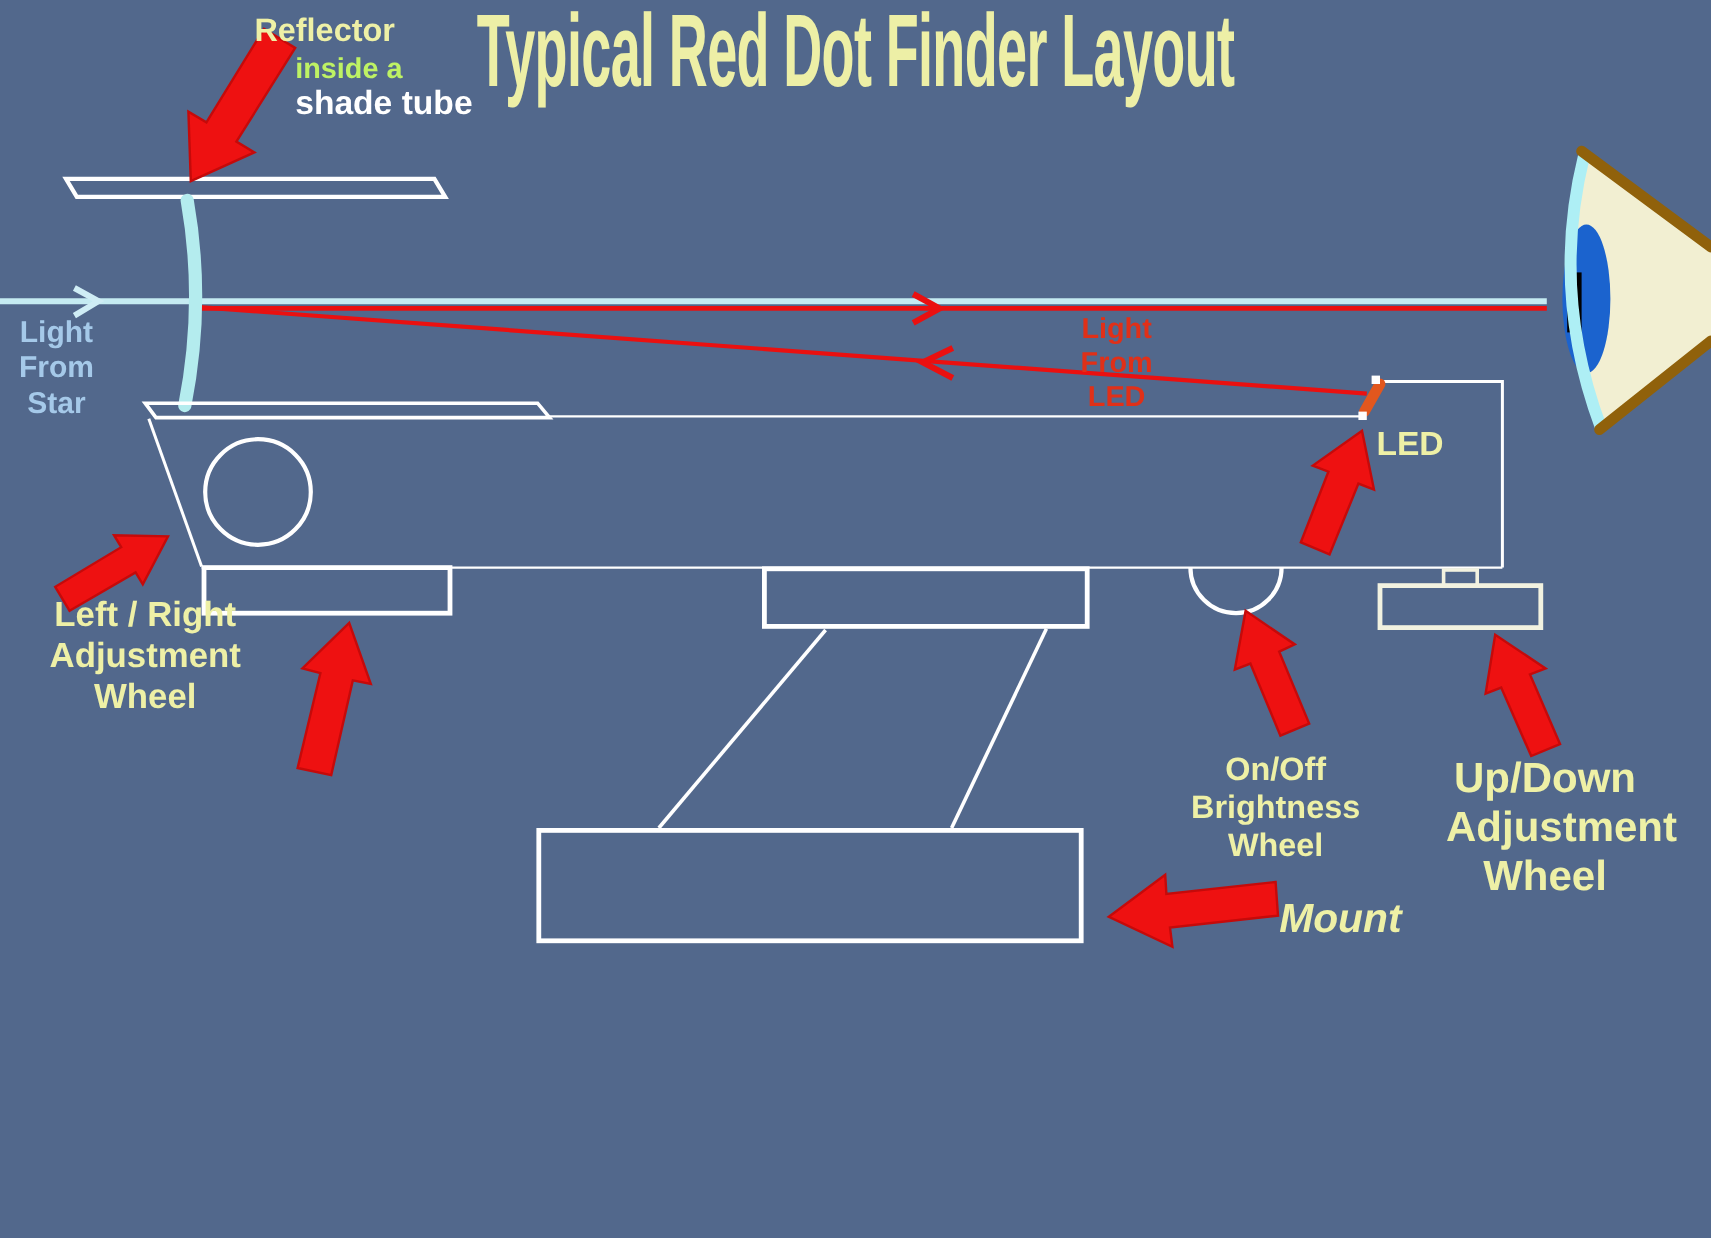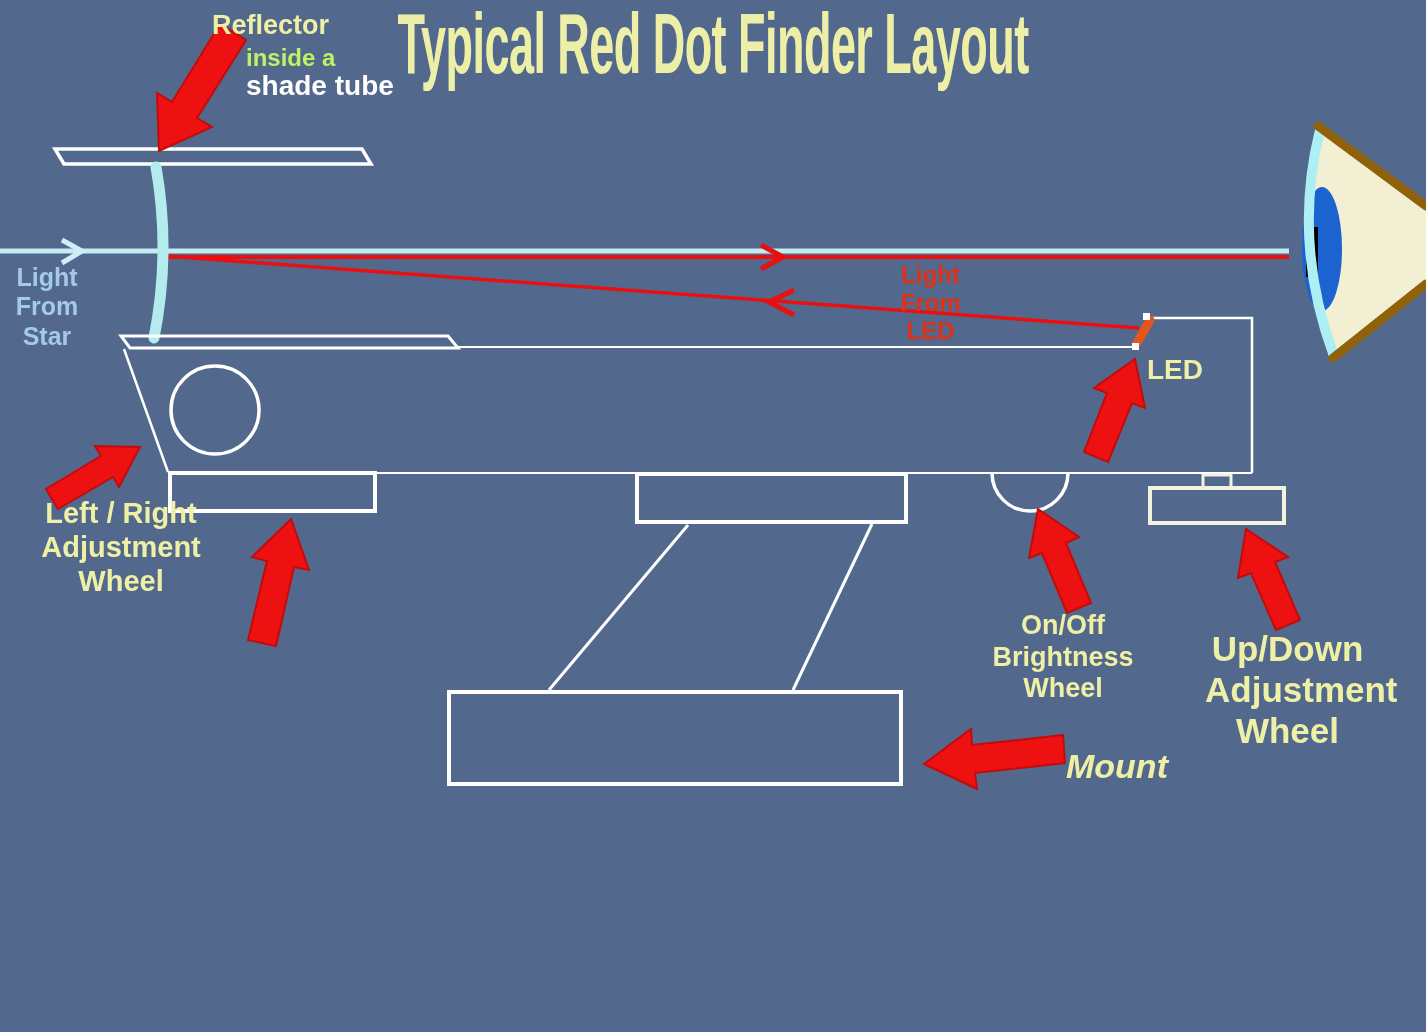--- a/index.html
+++ b/index.html
@@ -108,21 +108,21 @@
 
   <div class="lbl" style="left:1147px;top:354px;font-size:28px;">LED</div>
 
   <div class="lbl center" style="left:2px;top:497px;width:164px;font-size:29px;margin-left:37px;">
     <div>Left / Right</div>
     <div>Adjustment</div>
     <div>Wheel</div>
   </div>
 
 
-  <div class="lbl center" style="left:982px;top:610px;width:162px;font-size:27px;">
+  <div class="lbl center" style="left:982px;top:626px;width:162px;font-size:27px;">
     <div>On/Off</div>
     <div>Brightness</div>
     <div>Wheel</div>
   </div>
 
   <div class="lbl center" style="left:1205px;top:629px;width:165px;font-size:35px;">
     <div>Up/Down</div>
     <div>Adjustment</div>
     <div>Wheel</div>
   </div>

